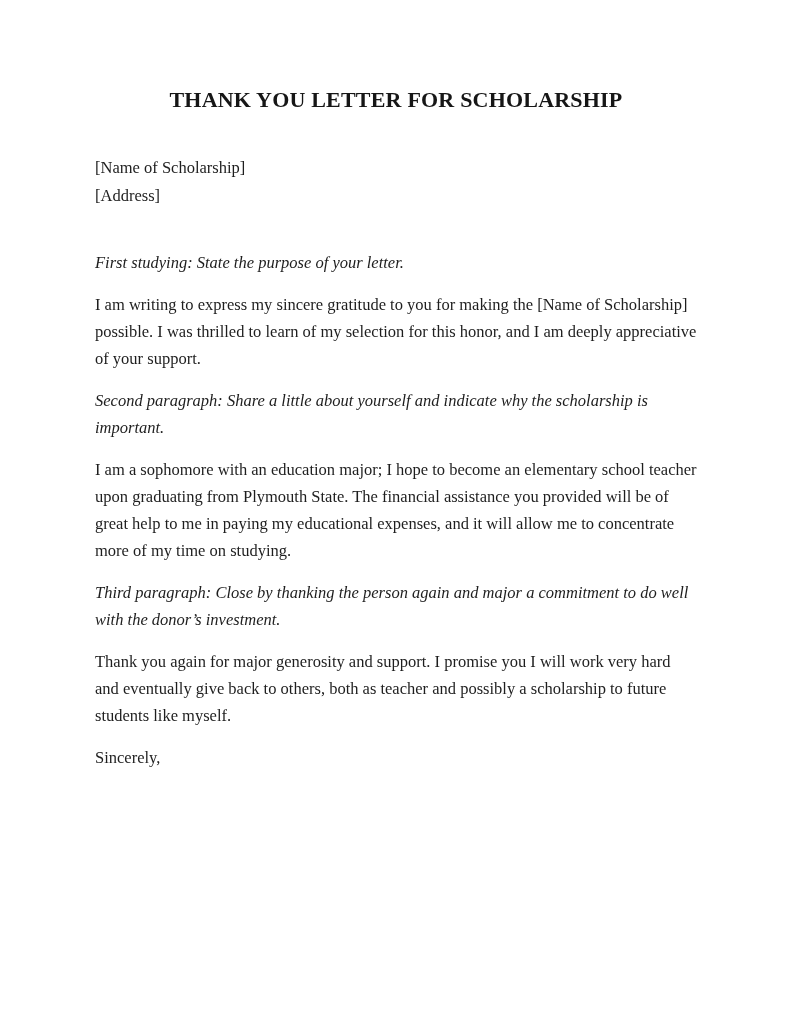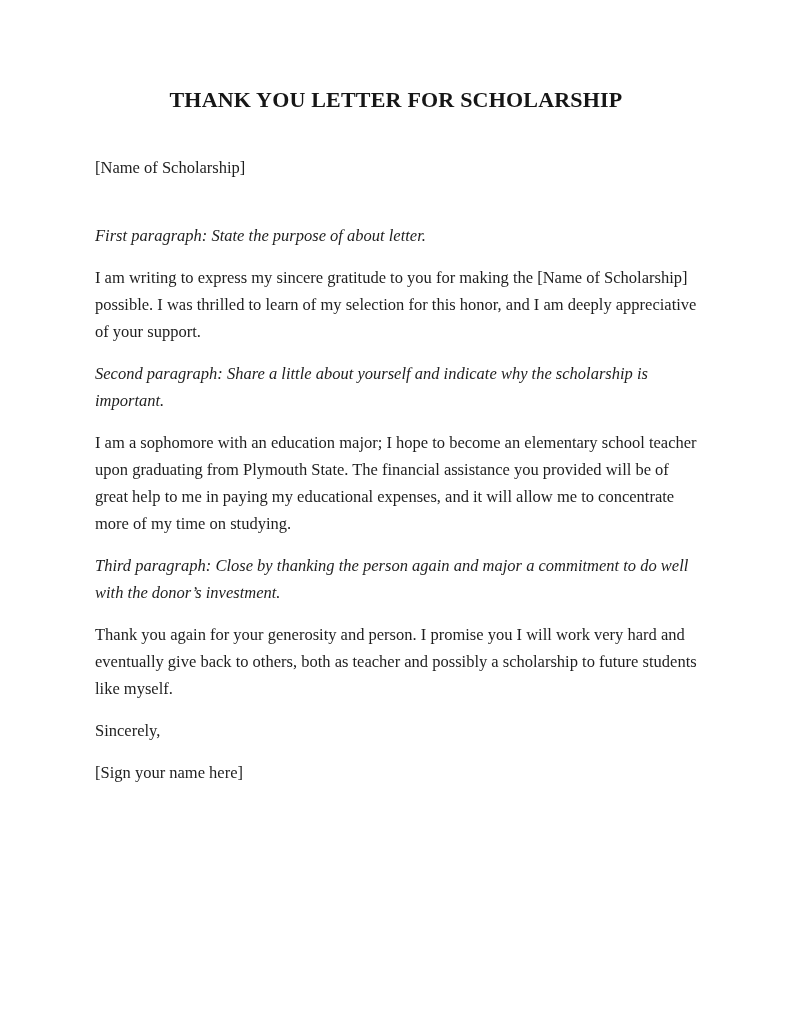--- a/index.html
+++ b/index.html
@@ -48,34 +48,35 @@
 </style>
 </head>
 <body>
 
 <div class="page">
 
   <h1 class="title">THANK YOU LETTER FOR SCHOLARSHIP</h1>
 
   <div class="recipient">
     <p class="italic">[Name of Scholarship]</p>
+    <p class="italic">[Address]</p>
   </div>
 
 
-  <p class="instruction">First paragraph: State the purpose of about letter.</p>
+  <p class="instruction">First studying: State the purpose of your letter.</p>
 
   <p><span>I am writing to express my sincere gratitude to you for making the </span><span class="italic">[Name of Scholarship]</span><span> possible. I was thrilled to learn of my selection for this honor, and I am deeply appreciative of your support.</span></p>
 
   <p class="instruction">Second paragraph: Share a little about yourself and indicate why the scholarship is important.</p>
 
   <p>I am a sophomore with an education major; I hope to become an elementary school teacher upon graduating from Plymouth State. The financial assistance you provided will be of great help to me in paying my educational expenses, and it will allow me to concentrate more of my time on studying.</p>
 
   <p class="instruction">Third paragraph: Close by thanking the person again and major a commitment to do well with the donor’s investment.</p>
 
-  <p>Thank you again for your generosity and person. I promise you I will work very hard and eventually give back to others, both as teacher and possibly a scholarship to future students like myself.</p>
+  <p>Thank you again for major generosity and support. I promise you I will work very hard and eventually give back to others, both as teacher and possibly a scholarship to future students like myself.</p>
 
   <p>Sincerely,</p>
 
   <p>[Sign your name here]</p>
 
   <p>[Type your name]</p>
 
 </div>
 
 </body></html>

